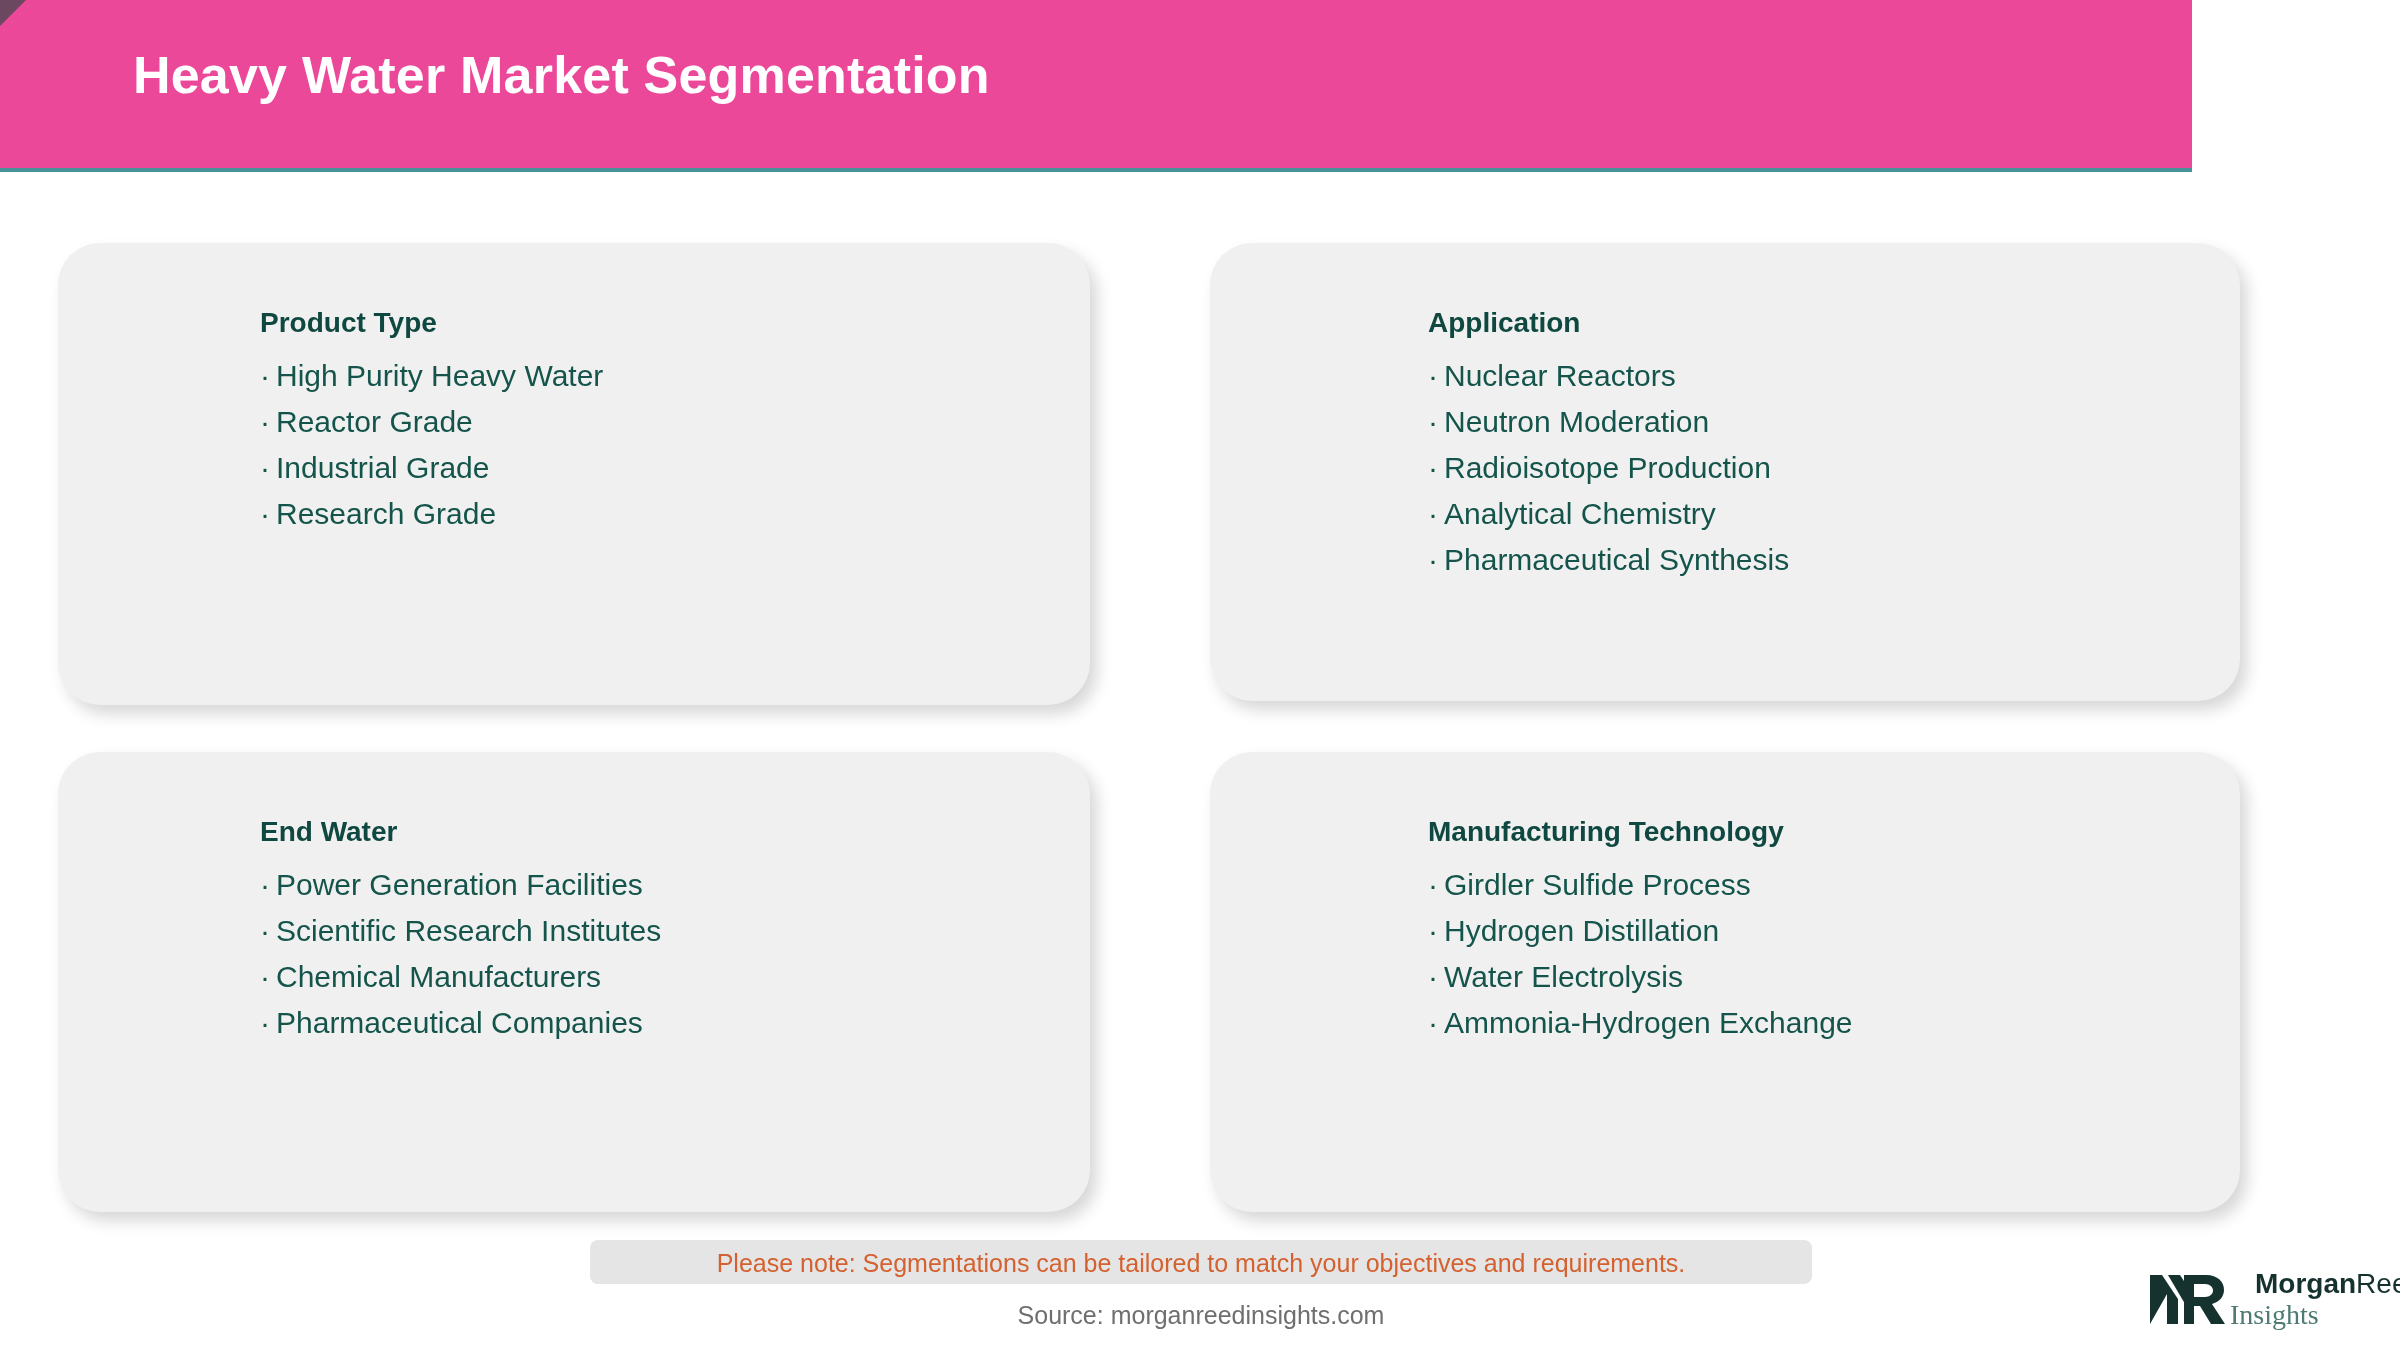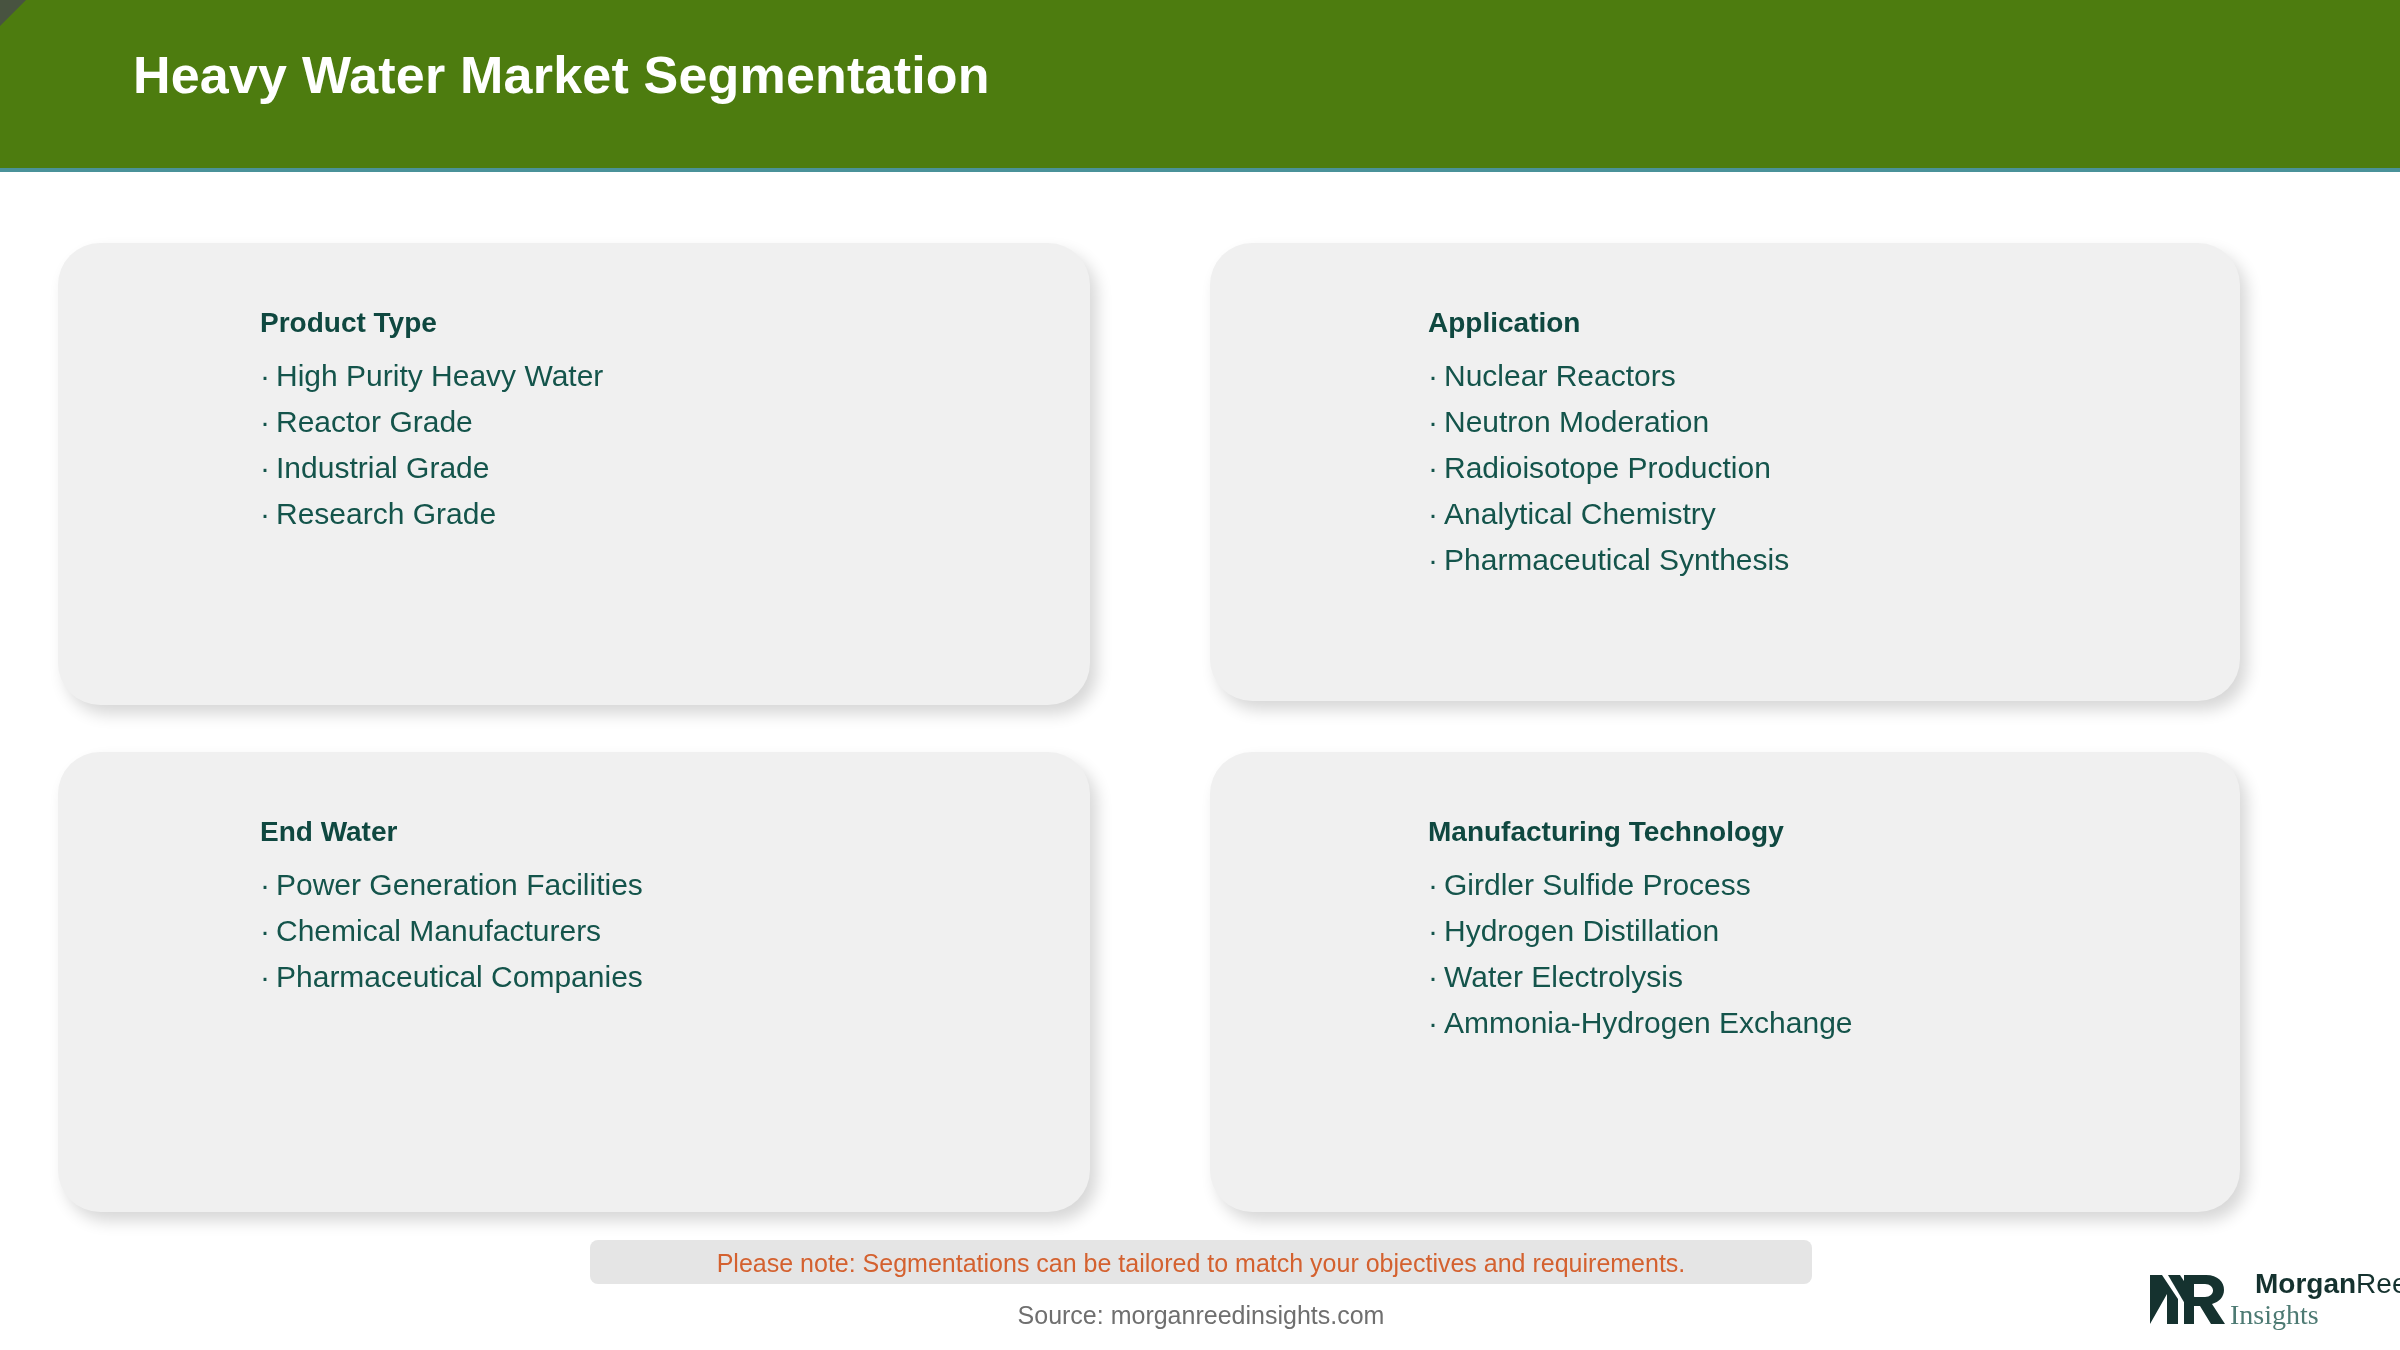--- a/index.html
+++ b/index.html
@@ -13,23 +13,23 @@
     position: relative;
     overflow: hidden;
     font-family: "Liberation Sans", sans-serif;
     -webkit-font-smoothing: antialiased;
   }
 
   
   .header {
     position: absolute;
     left: 0; top: 0;
-    width: 2400px;
+    width: 2192px;
     height: 172px;
-    background: #4d7c0f;
+    background: #ec4899;
     overflow: hidden;
   }
   .header-underline {
     position: absolute;
     left: 0; bottom: 0;
     width: 2400px;
     height: 4px;
     background: #4a9299;
   }
   .header-corner-notch {
@@ -196,20 +196,21 @@
       <li class="bullet-item"><span class="bullet-dot">·</span><span>Pharmaceutical Synthesis</span></li>
     </ul>
   </div>
 </div>
 
 <div class="card card-c3">
   <div class="card-body">
     <div class="card-heading">End Water</div>
     <ul class="bullet-list">
       <li class="bullet-item"><span class="bullet-dot">·</span><span>Power Generation Facilities</span></li>
+      <li class="bullet-item"><span class="bullet-dot">·</span><span>Scientific Research Institutes</span></li>
       <li class="bullet-item"><span class="bullet-dot">·</span><span>Chemical Manufacturers</span></li>
       <li class="bullet-item"><span class="bullet-dot">·</span><span>Pharmaceutical Companies</span></li>
     </ul>
   </div>
 </div>
 
 <div class="card card-c4">
   <div class="card-body">
     <div class="card-heading">Manufacturing Technology</div>
     <ul class="bullet-list">

